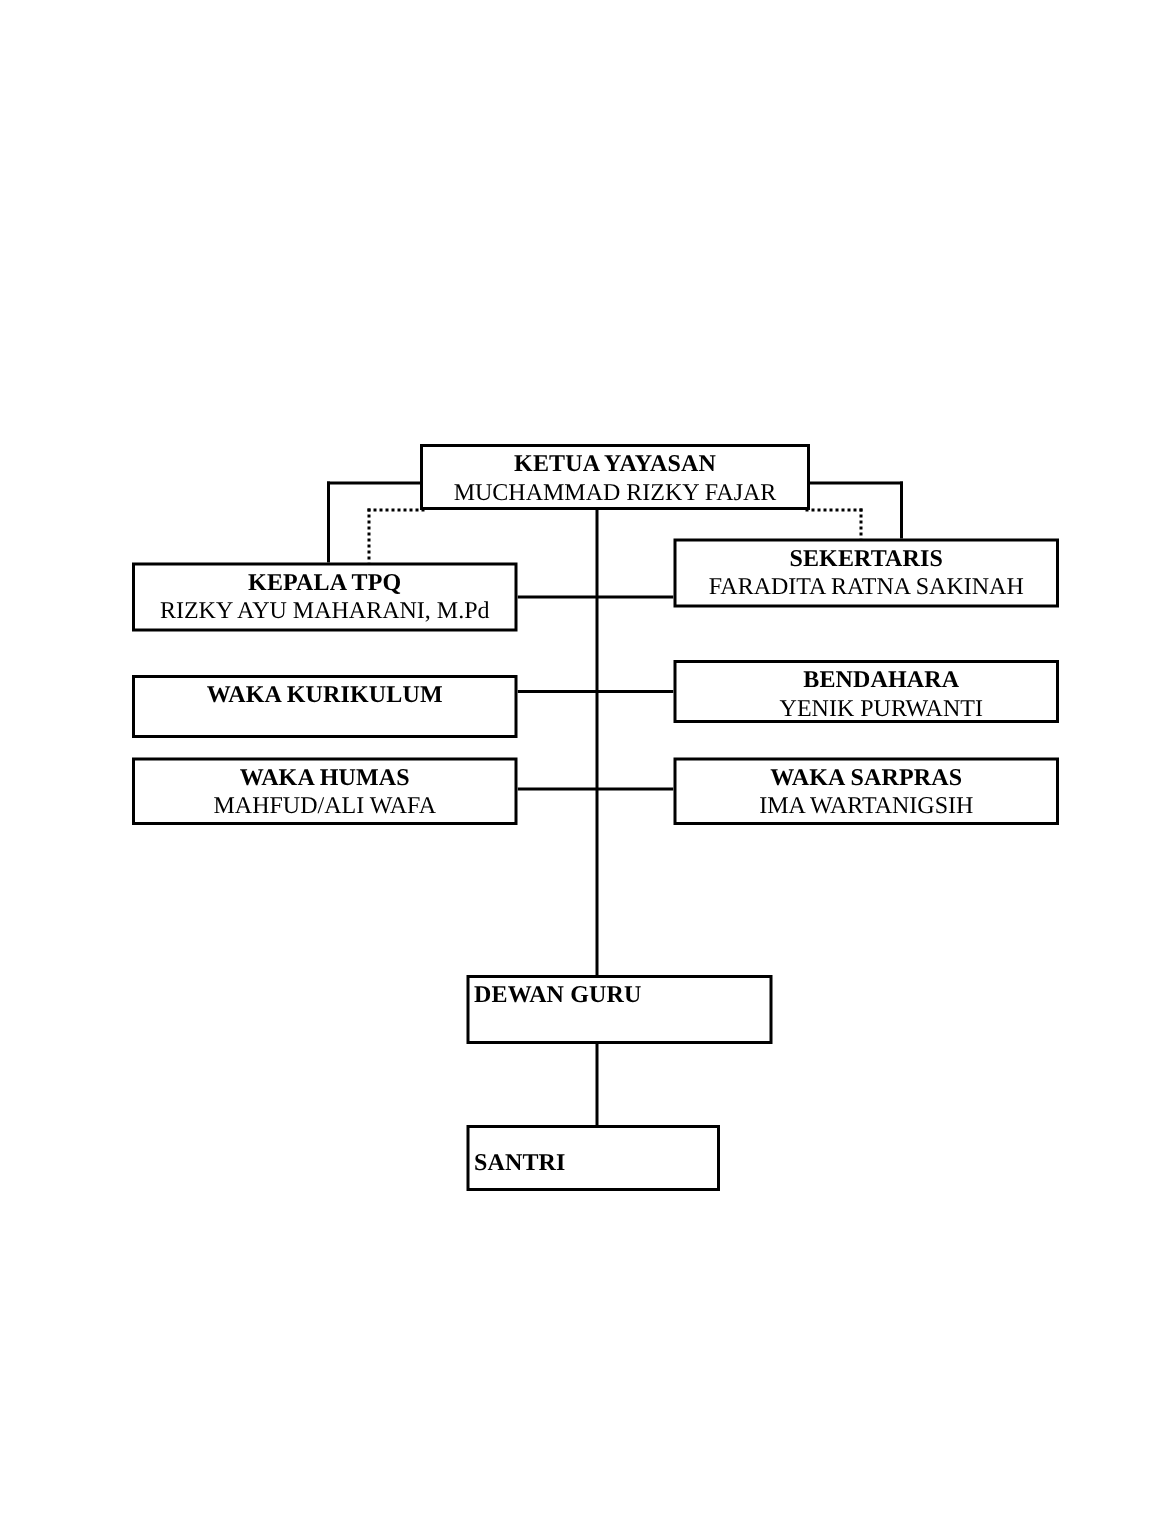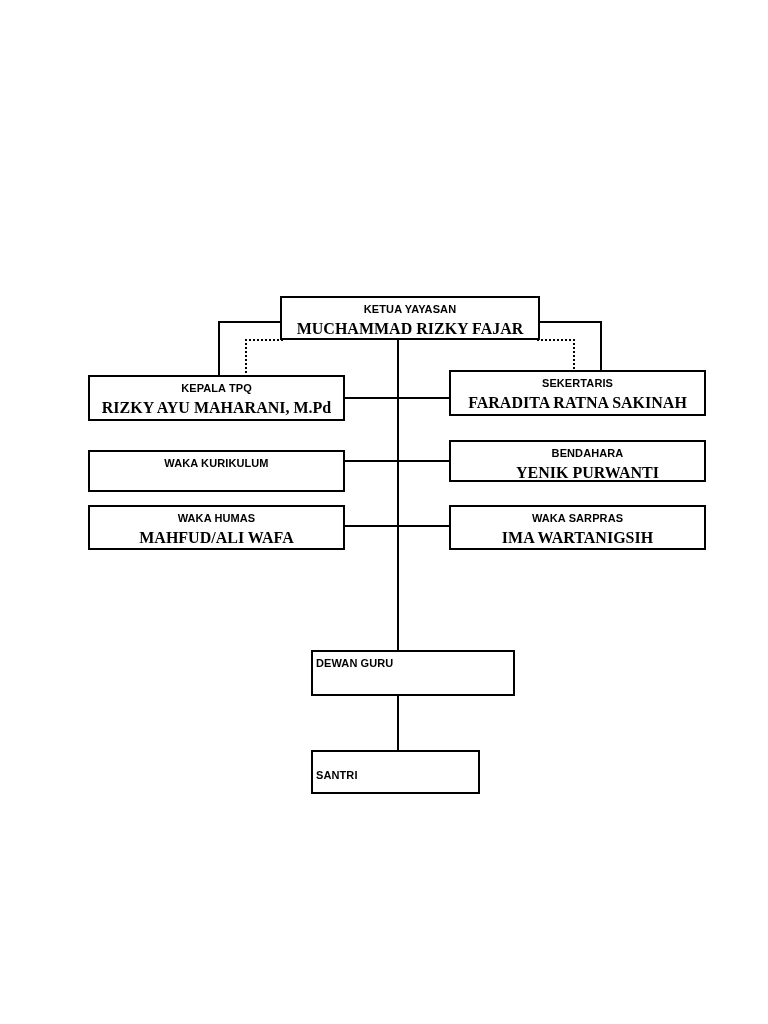--- a/index.html
+++ b/index.html
@@ -55,41 +55,41 @@
     justify-content: flex-start;
     padding-top: 2px;
     z-index: 5;
   }
   .node.left-align {
     align-items: flex-start;
     padding-left: 3px;
   }
 
   .node-title {
-    font-family: Liberation Sans, sans-serif;
+    font-family: Liberation Serif, serif;
     font-weight: bold;
-    font-size: 11px;
+    font-size: 16px;
     line-height: 19px;
     color: #000000;
     white-space: nowrap;
     letter-spacing: 0.1px;
   }
   .node-name {
     font-family: "Liberation Serif", serif;
-    font-weight: bold;
+    font-weight: normal;
     font-size: 16px;
     line-height: 20px;
     color: #000000;
     white-space: nowrap;
   }
 
   
   #node-ketua       { left: 280px; top: 296px; width: 260px; height: 44px; }
   #node-kepala      { left: 88px;  top: 375px; width: 257px; height: 46px; text-align: center; }
-  #node-sekertaris  { left: 449px; top: 370px; width: 257px; height: 46px; }
+  #node-sekertaris  { left: 449px; top: 359px; width: 257px; height: 46px; }
   #node-kurikulum   { left: 88px;  top: 440px; width: 257px; height: 42px; margin-top: 10px; }
   #node-bendahara   { left: 449px; top: 440px; width: 257px; height: 42px; padding-left: 20px; }
   #node-humas       { left: 88px;  top: 505px; width: 257px; height: 45px; }
   #node-sarpras     { left: 449px; top: 505px; width: 257px; height: 45px; }
   #node-dewanguru   { left: 311px; top: 650px; width: 204px; height: 46px; }
   #node-santri      { left: 311px; top: 750px; width: 169px; height: 44px; }
 </style>
 </head>
 <body>
 

